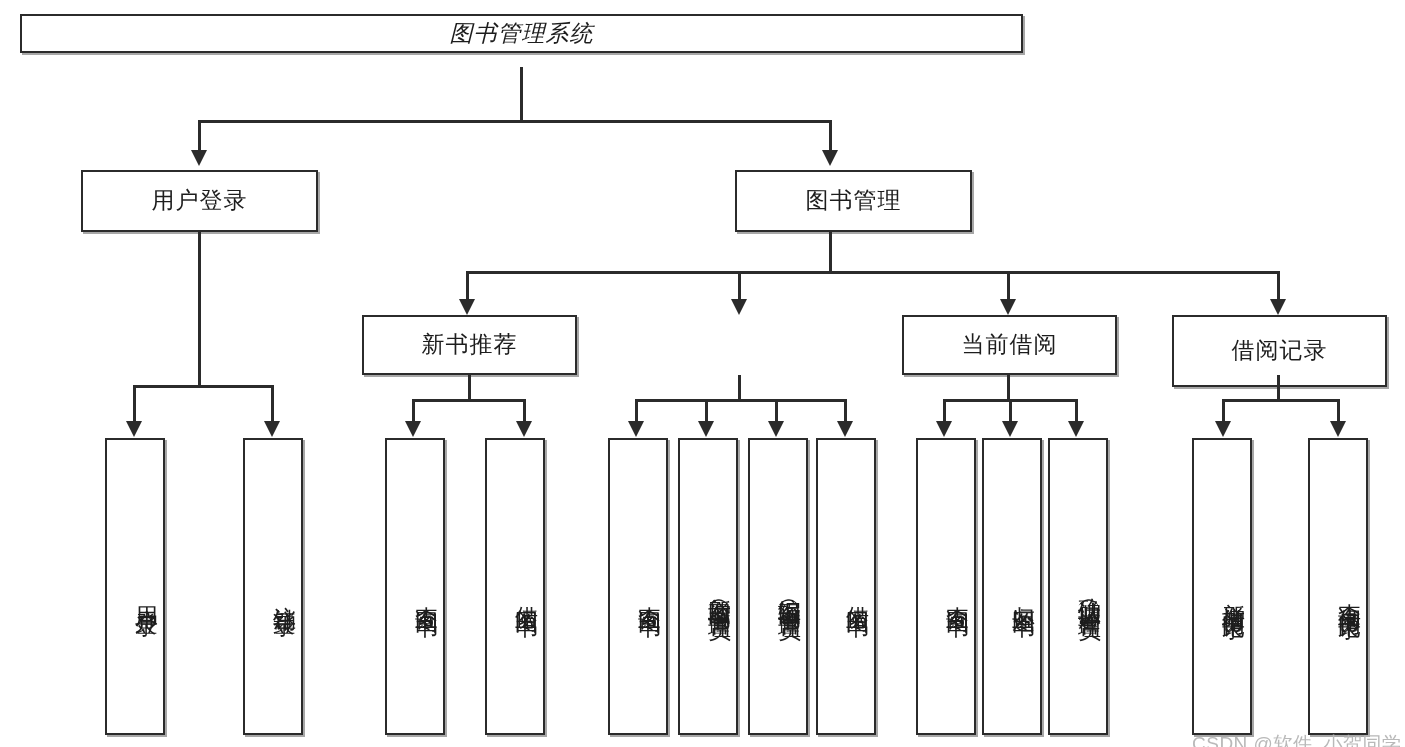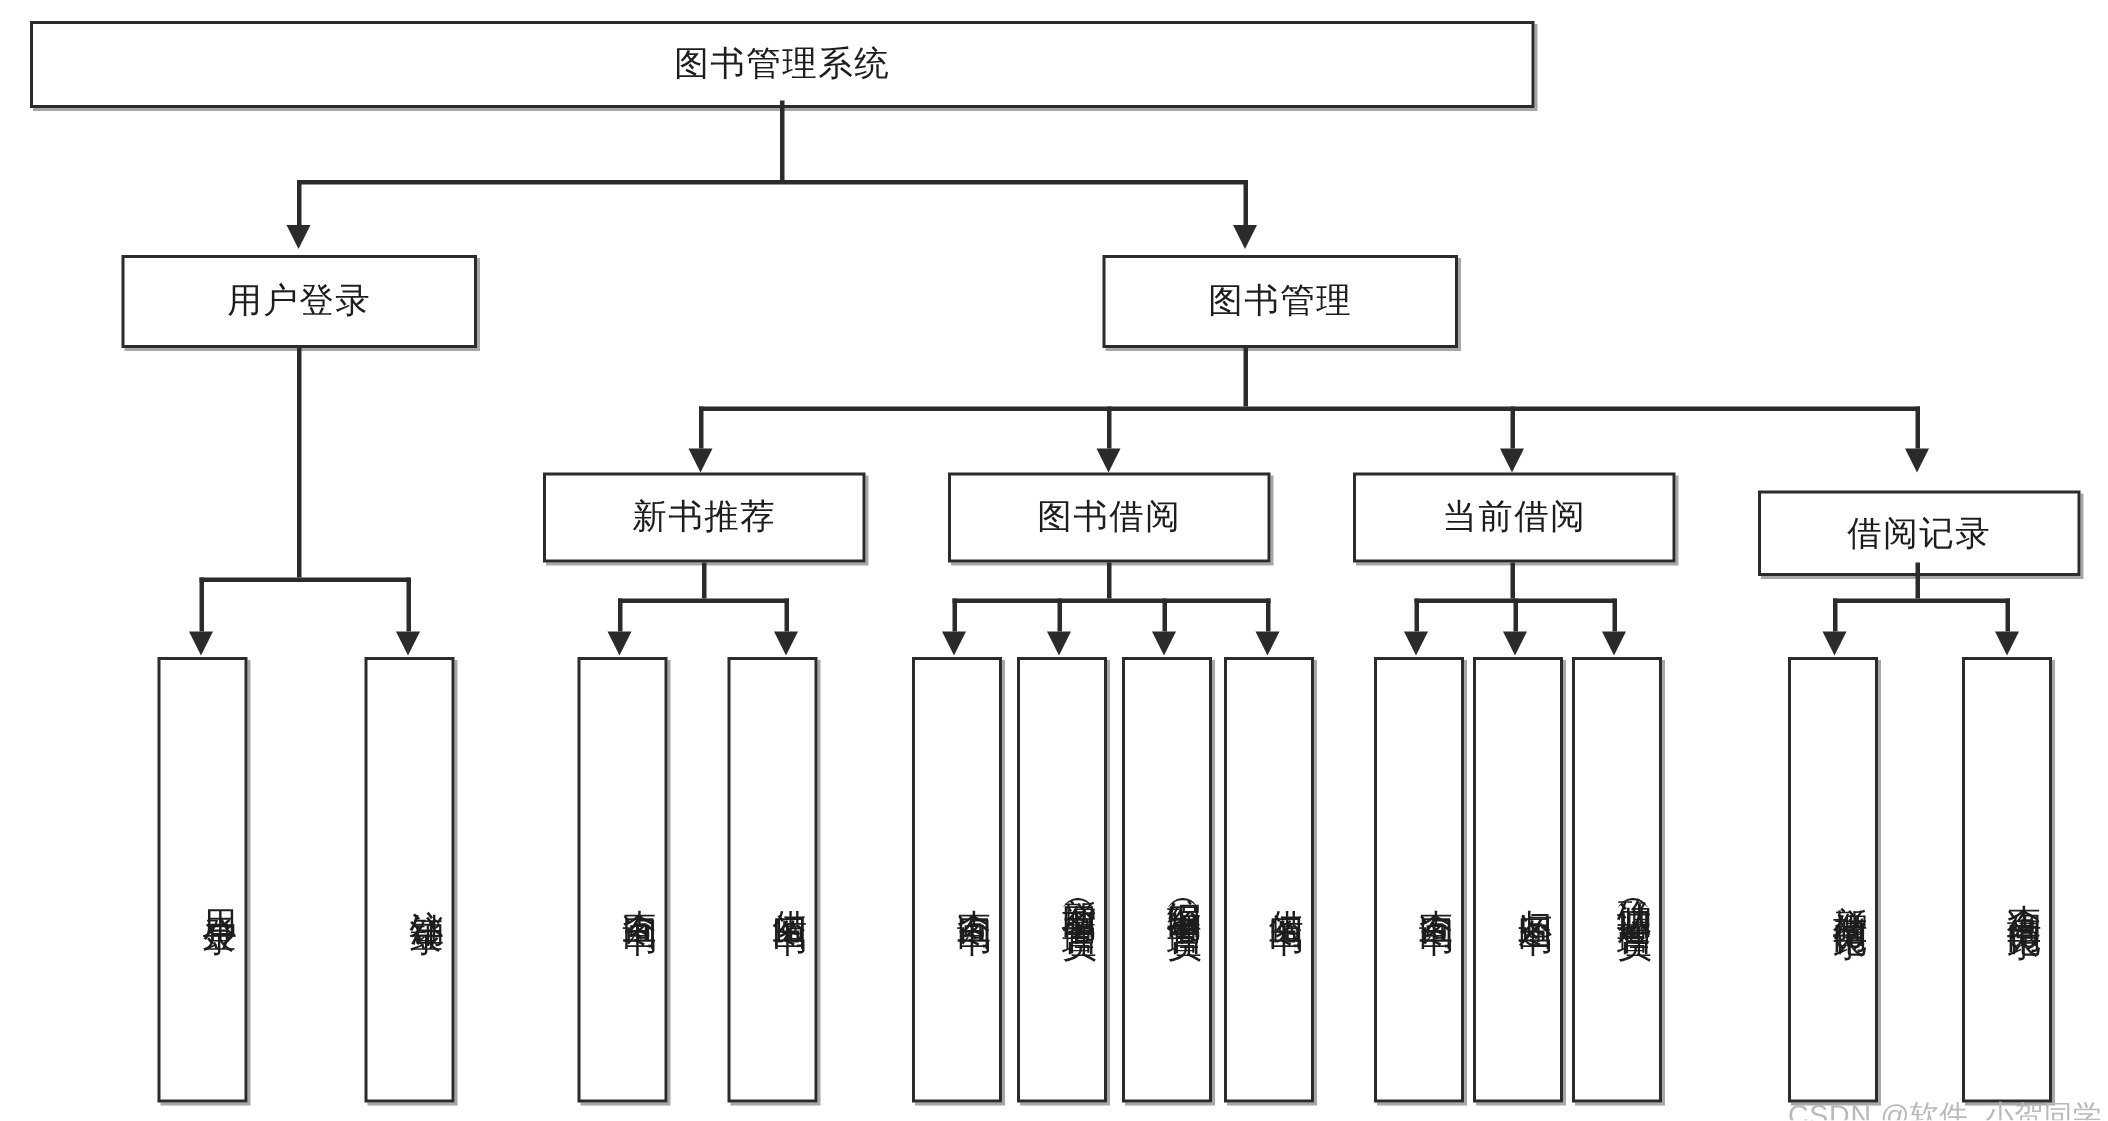--- a/index.html
+++ b/index.html
@@ -69,21 +69,21 @@
     color: #b9b9b9;
     white-space: nowrap;
     letter-spacing: 0.5px;
   }
 </style>
 </head>
 <body>
 
 <div id="canvas">
 
-  <div class="node horiz" style="left:20px; top:14px; width:1003px; height:58px;">
+  <div class="node horiz" style="left:20px; top:14px; width:1003px; height:39px;font-style:italic;">
     <span>图书管理系统</span>
   </div>
 
   <div class="edge v" style="left:520px; top:67px; height:53px;"></div>
 
   <div class="edge h" style="left:198px; top:120px; width:634px;"></div>
 
   <div class="edge v" style="left:198px; top:120px; height:30px;"></div>
   <div class="arrow" style="left:191px; top:150px;"></div>
   <div class="edge v" style="left:829px; top:120px; height:30px;"></div>
@@ -110,27 +110,24 @@
   <div class="edge v" style="left:738px; top:271px; height:28px;"></div>
   <div class="arrow" style="left:731px; top:299px;"></div>
   <div class="edge v" style="left:1007px; top:271px; height:28px;"></div>
   <div class="arrow" style="left:1000px; top:299px;"></div>
   <div class="edge v" style="left:1277px; top:271px; height:28px;"></div>
   <div class="arrow" style="left:1270px; top:299px;"></div>
 
   <div class="node horiz" style="left:362px; top:315px; width:215px; height:60px;">
     <span>新书推荐</span>
   </div>
-  <div class="node horiz" style="left:632px; top:315px; width:215px; height:60px;">
-    <span>图书借阅</span>
-  </div>
   <div class="node horiz" style="left:902px; top:315px; width:215px; height:60px;">
     <span>当前借阅</span>
   </div>
-  <div class="node horiz" style="left:1172px; top:327px; width:215px; height:57px;">
+  <div class="node horiz" style="left:1172px; top:315px; width:215px; height:72px;">
     <span>借阅记录</span>
   </div>
 
   <div class="edge v" style="left:468px; top:375px; height:24px;"></div>
   <div class="edge h" style="left:412px; top:399px; width:114px;"></div>
   <div class="edge v" style="left:412px; top:399px; height:22px;"></div>
   <div class="arrow" style="left:405px; top:421px;"></div>
   <div class="edge v" style="left:523px; top:399px; height:22px;"></div>
   <div class="arrow" style="left:516px; top:421px;"></div>
 

